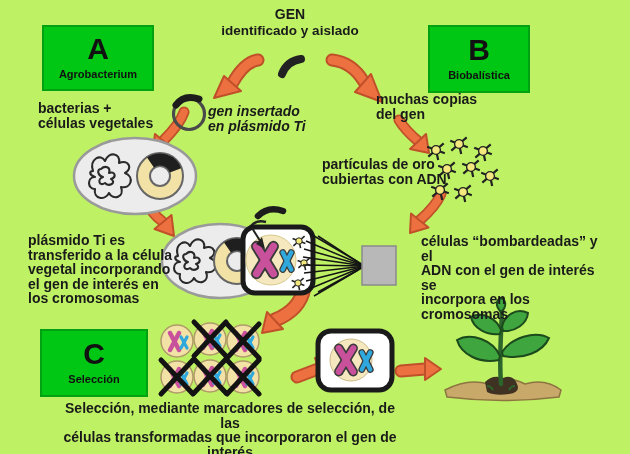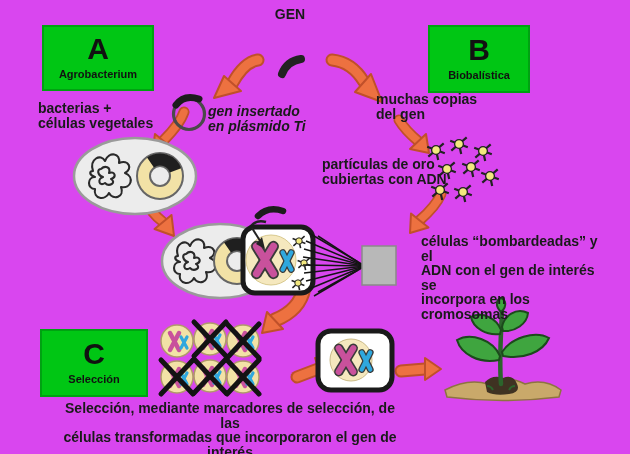--- a/index.html
+++ b/index.html
@@ -5,21 +5,21 @@
   :root{
     --green:#00C614; --green-border:#00A212;
     --orange:#ED7140; --orange-dark:#C0502A;
     --cell-fill:#ECECEC; --cell-border:#9A9A9A;
     --ring:#F2E2A6; --nucleus:#F5E8BE;
     --pink:#C9519C; --blue:#2FA8DE; --gold:#F2E87E;
     --soil:#C9A96A; --leaf:#3FA53F; --gray-block:#B8B8B8; --ink:#1A1A1A;
   }
   html,body{margin:0;padding:0;background:#fff;}
   #canvas{
-    position:relative;width:630px;height:454px;background:#d946ef;overflow:hidden;
+    position:relative;width:630px;height:454px;background:#bef264;overflow:hidden;
     font-family:"Liberation Sans","DejaVu Sans",sans-serif;color:var(--ink);
   }
   #art{position:absolute;left:0;top:0;width:630px;height:454px;}
   .lbl{position:absolute;font-weight:bold;font-size:14px;line-height:14.5px;
        white-space:pre-line;color:var(--ink);}
   .title-line1{position:absolute;left:200px;top:6px;width:180px;text-align:center;
        font-weight:bold;font-size:14px;}
   .title-line2{position:absolute;left:175px;top:23px;width:230px;text-align:center;
        font-weight:bold;font-size:13.5px;}
   .greenbox{position:absolute;background:var(--green);border:2px solid var(--green-border);
@@ -228,20 +228,21 @@
       <path d="M56,62 C36,66 18,56 14,42 C28,34 50,42 57,58 Z" fill="var(--leaf)" stroke="#1C4A1C" stroke-width="2"></path>
       <path d="M60,58 C80,62 100,54 106,40 C92,32 68,40 59,54 Z" fill="var(--leaf)" stroke="#1C4A1C" stroke-width="2"></path>
       <path d="M57,36 C44,38 30,30 28,19 C40,13 54,21 58,32 Z" fill="var(--leaf)" stroke="#1C4A1C" stroke-width="2"></path>
       <path d="M60,33 C72,34 84,26 85,15 C73,9 61,18 59,29 Z" fill="var(--leaf)" stroke="#1C4A1C" stroke-width="2"></path>
       <path d="M58,14 C52,8 53,2 58,0 C63,2 64,8 59,13 Z" fill="var(--leaf)" stroke="#1C4A1C" stroke-width="2"></path>
       <path d="M50,92 Q48,88 44,88 M66,92 Q68,88 72,88" fill="none" stroke="#2C642C" stroke-width="2"></path>
     </g>
   </svg>
 
   <div class="title-line1">GEN</div>
+  <div class="title-line2">identificado y aislado</div>
 
   <div class="greenbox" style="left:42px;top:25px;width:112px;height:66px;">
     <div class="letter">A</div>
     <div class="sub">Agrobacterium</div>
   </div>
   <div class="greenbox" style="left:428px;top:25px;width:102px;height:68px;">
     <div class="letter">B</div>
     <div class="sub">Biobalística</div>
   </div>
   <div class="greenbox" style="left:40px;top:329px;width:108px;height:68px;">
@@ -250,19 +251,24 @@
   </div>
 
   <div class="lbl" style="left:38px;top:101px;">bacterias +
 células vegetales</div>
   <div class="lbl" style="left:208px;top:104px;font-style:italic;">gen insertado
 en plásmido Ti</div>
   <div class="lbl" style="left:376px;top:92px;">muchas copias
 del gen</div>
   <div class="lbl" style="left:322px;top:157px;">partículas de oro
 cubiertas con ADN</div>
+  <div class="lbl" style="left:28px;top:233px;width:155px;">plásmido Ti es
+transferido a la célula
+vegetal incorporando
+el gen de interés en
+los cromosomas</div>
   <div class="lbl" style="left:421px;top:234px;width:190px;">células “bombardeadas” y el
 ADN con el gen de interés se
 incorpora en los
 cromosomas</div>
   <div class="lbl" style="left:60px;top:401px;width:340px;text-align:center;">Selección, mediante marcadores de selección, de las
 células transformadas que incorporaron el gen de interés</div>
 </div>
 
 </body></html>

